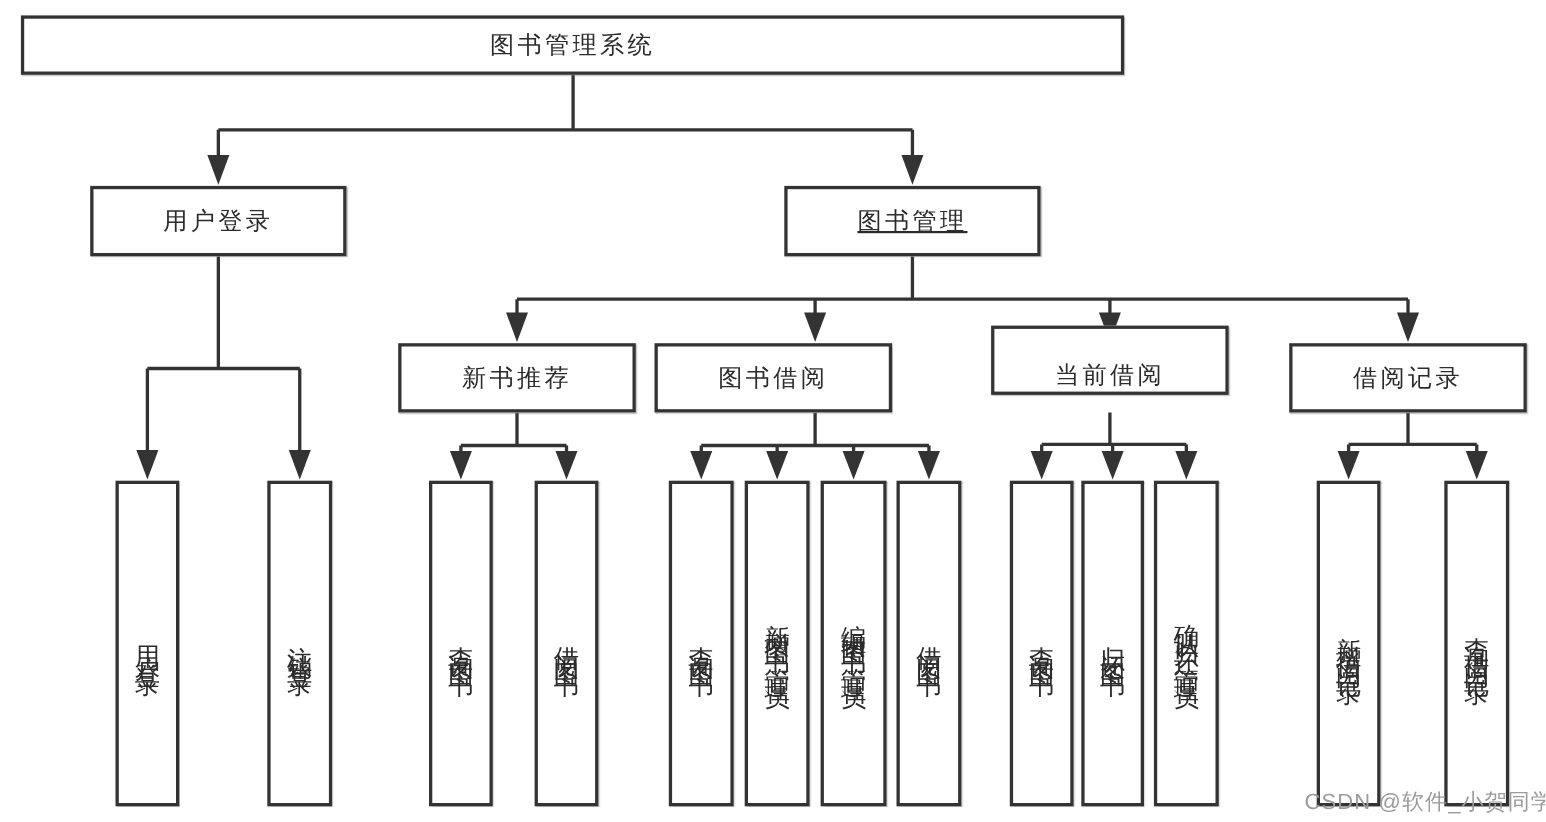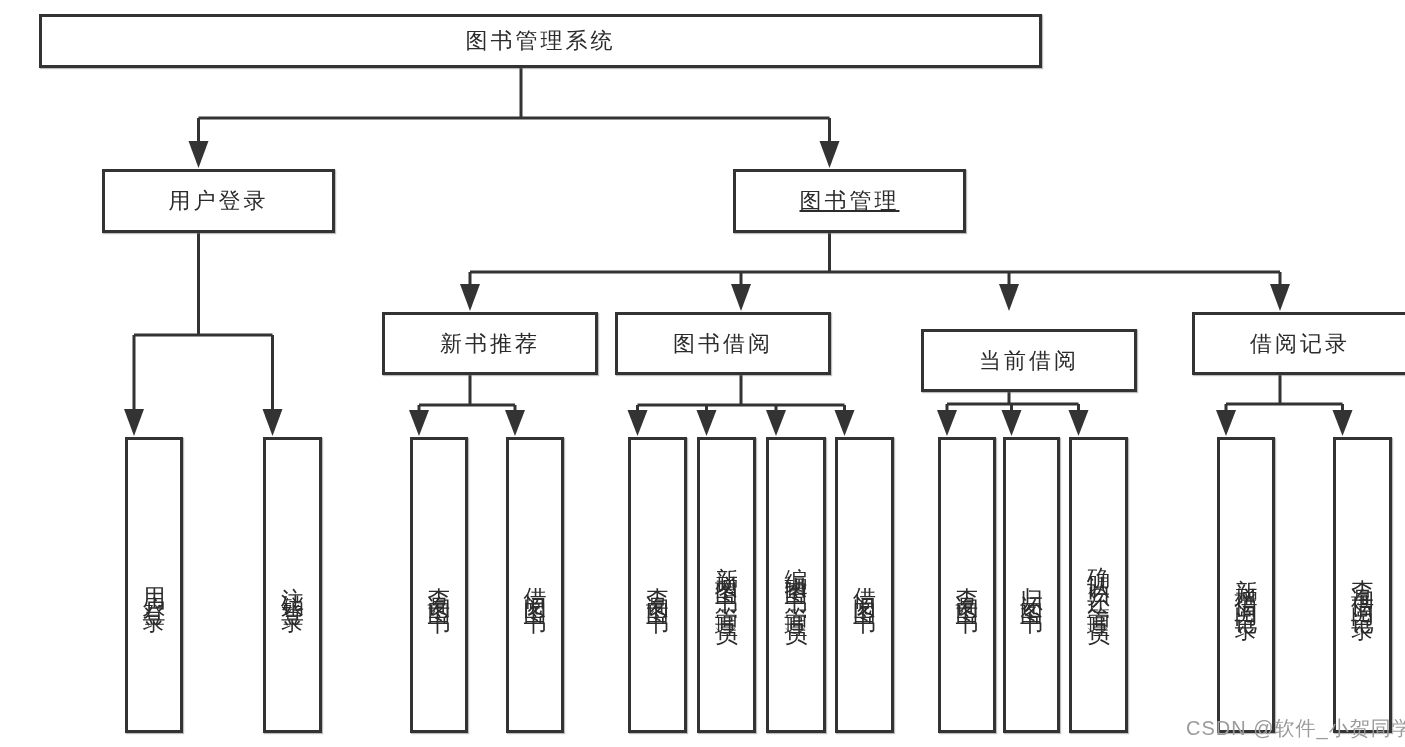--- a/index.html
+++ b/index.html
@@ -14,21 +14,20 @@
   .connector-layer path { stroke:#333333; stroke-width:3; fill:none; }
   .connector-layer polygon { fill:#333333; stroke:none; }
   .hbox, .vbox {
     position:absolute;
     box-sizing:border-box;
     border:3px solid #333333;
     background:#ffffff;
     display:flex; align-items:center; justify-content:center;
     color:#2b2b2b;
     box-shadow:1px 1px 1px rgba(110,110,110,0.45);
-    margin-left:20px;
   }
   .hbox span { font-size:22px; letter-spacing:3px; white-space:nowrap; }
   .vbox span {
     writing-mode:vertical-rl;
     text-orientation:mixed;
     font-size:23px;
     letter-spacing:8px;
     line-height:1;
     white-space:nowrap;
   }
@@ -107,21 +106,21 @@
   <div class="hbox" style="left:713px; top:169px; width:233px; height:64px;text-decoration:underline;">
     <span>图书管理</span>
   </div>
 
   <div class="hbox" style="left:362px; top:312px; width:216px; height:63px;">
     <span>新书推荐</span>
   </div>
   <div class="hbox" style="left:595px; top:312px; width:216px; height:63px;">
     <span>图书借阅</span>
   </div>
-  <div class="hbox" style="left:901px; top:329px; width:216px; height:63px;">
+  <div class="hbox" style="left:901px; top:296px; width:216px; height:63px;align-items:flex-end;">
     <span>当前借阅</span>
   </div>
   <div class="hbox" style="left:1172px; top:312px; width:216px; height:63px;">
     <span>借阅记录</span>
   </div>
 
   <div class="vbox" style="left:105px; top:437px; width:58px; height:296px;">
     <span>用户登录</span>
   </div>
   <div class="vbox" style="left:243px; top:437px; width:59px; height:296px;">

